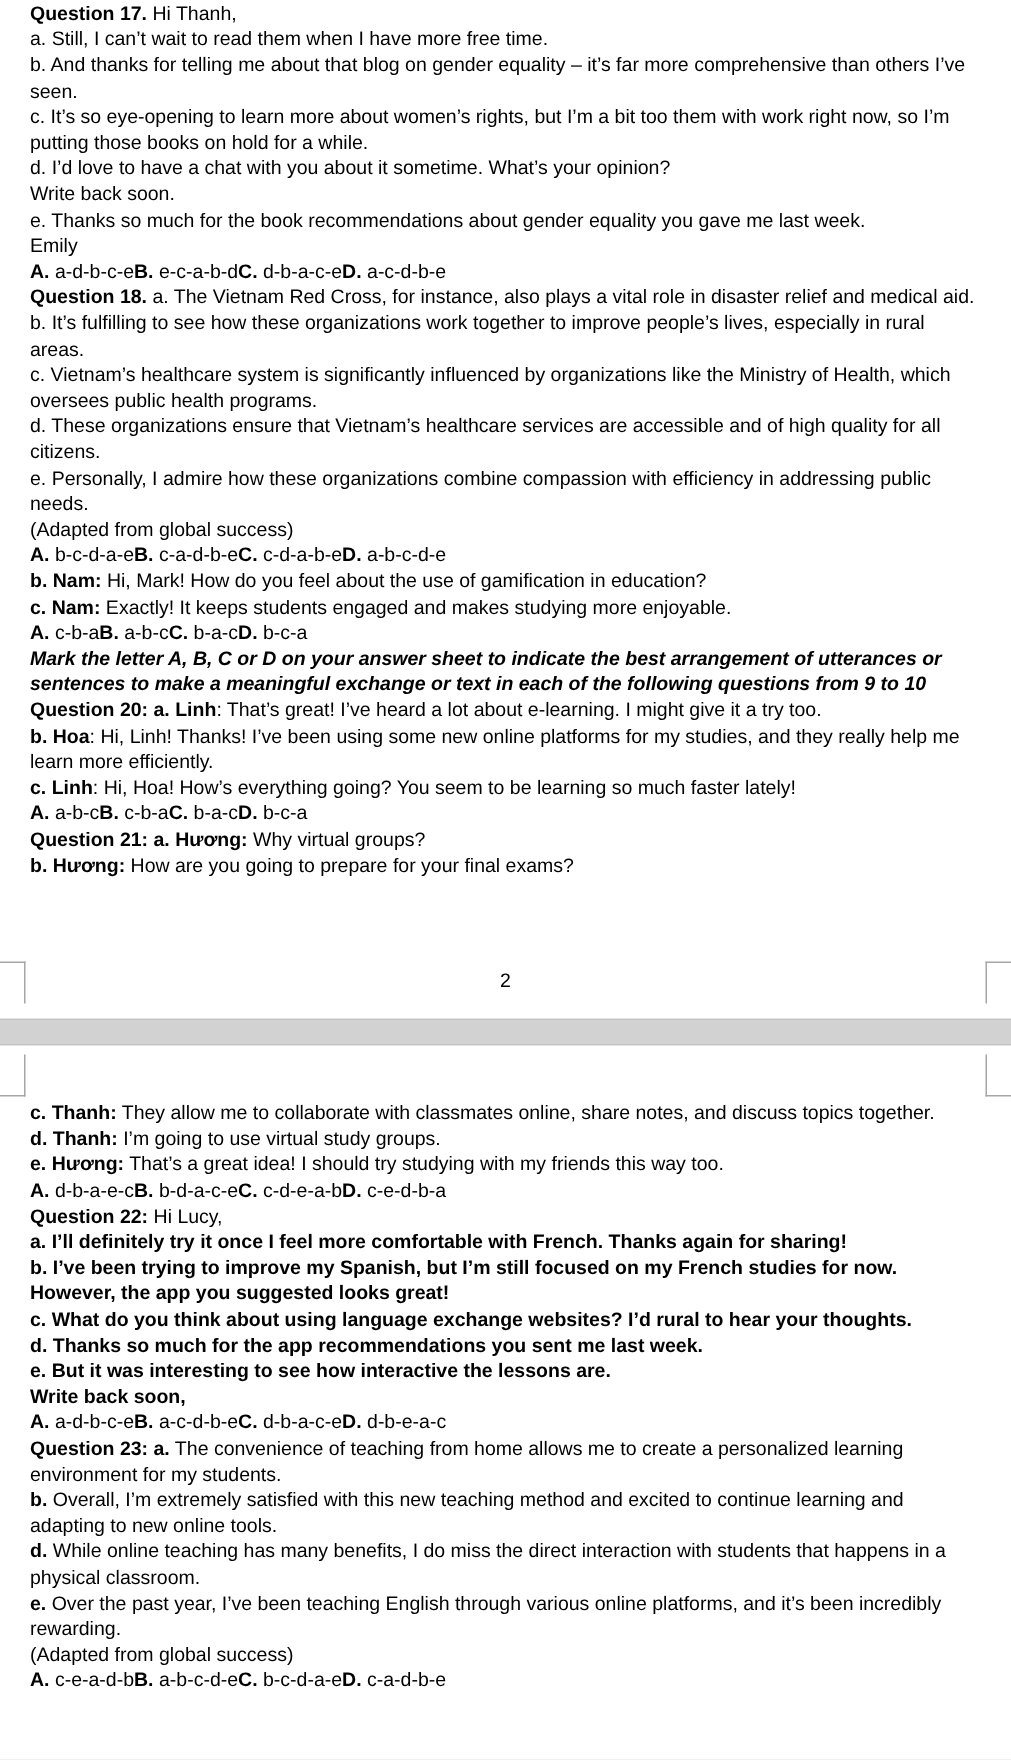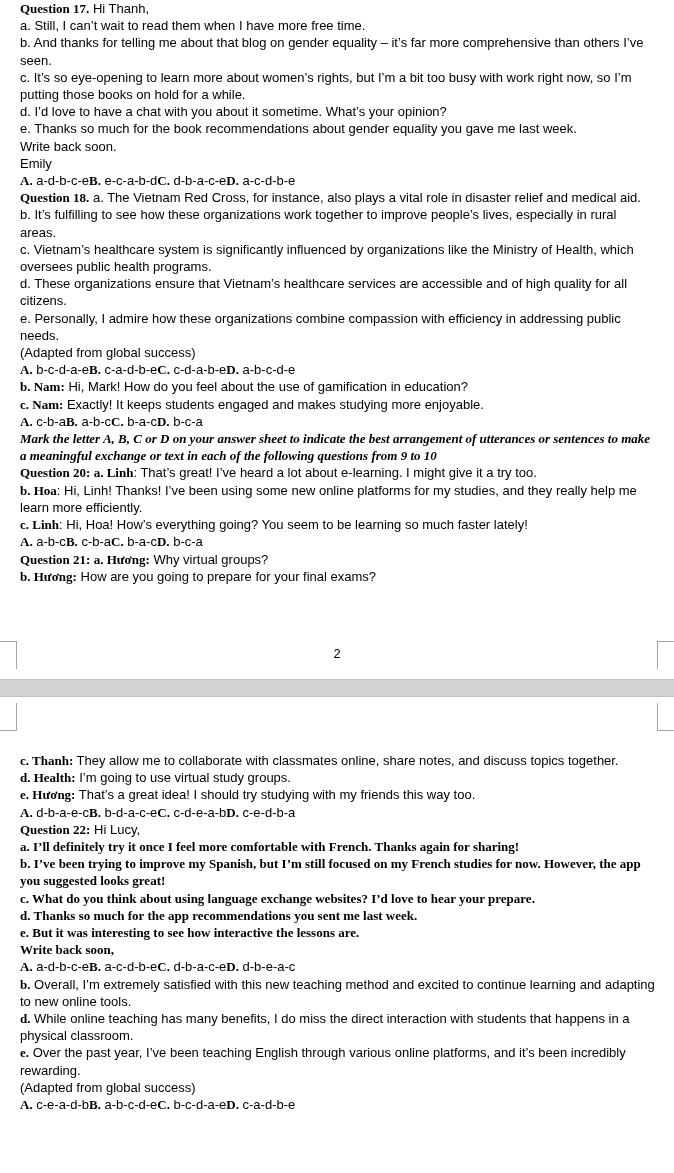--- a/index.html
+++ b/index.html
@@ -18,23 +18,23 @@
     border-top: 1px solid #c2c2c2;
     border-bottom: 1px solid #c2c2c2;
   }
   .page-2 { height: 476px; }
   .content {
     margin: 0 19px 0 20px;
     font-size: 13px;
     line-height: 17.2px;
     text-align: left;
   }
-  .page-2 .content { padding-top: 55px; }
+  .page-2 .content { padding-top: 36px; }
   .par { margin: 0; }
-  .bold { font-weight: bold; font-family: Liberation Serif, serif; }
+  .bold { font-weight: bold; }
   .italic { font-style: italic; }
   .page-number {
     position: absolute;
     top: 645px;
     left: 0;
     width: 100%;
     text-align: center;
     font-size: 13px;
     line-height: 17.2px;
   }
@@ -47,24 +47,24 @@
 </head>
 <body>
 
 <div class="viewer">
 
   <div class="page page-1">
     <div class="content">
         <p class="par"><span class="bold">Question 17.</span><span> Hi Thanh,</span></p>
         <p class="par"><span>a. Still, I can’t wait to read them when I have more free time.</span></p>
         <p class="par"><span>b. And thanks for telling me about that blog on gender equality – it’s far more comprehensive than others I’ve seen.</span></p>
-        <p class="par"><span>c. It’s so eye-opening to learn more about women’s rights, but I’m a bit too busy with work right now, so I’m putting those books on hold for a while.</span></p>
+        <p class="par"><span>c. It’s so eye-opening to learn more about women’s rights, but I’m a bit too them with work right now, so I’m putting those books on hold for a while.</span></p>
         <p class="par"><span>d. I’d love to have a chat with you about it sometime. What’s your opinion?</span></p>
+        <p class="par"><span>Write back soon.</span></p>
         <p class="par"><span>e. Thanks so much for the book recommendations about gender equality you gave me last week.</span></p>
-        <p class="par"><span>Write back soon.</span></p>
         <p class="par"><span>Emily</span></p>
         <p class="par"><span class="bold">A.</span><span> a-d-b-c-e</span><span class="bold">B.</span><span> e-c-a-b-d</span><span class="bold">C.</span><span> d-b-a-c-e</span><span class="bold">D.</span><span> a-c-d-b-e</span></p>
         <p class="par"><span class="bold">Question 18.</span><span> a. The Vietnam Red Cross, for instance, also plays a vital role in disaster relief and medical aid.</span></p>
         <p class="par"><span>b. It’s fulfilling to see how these organizations work together to improve people’s lives, especially in rural areas.</span></p>
         <p class="par"><span>c. Vietnam’s healthcare system is significantly influenced by organizations like the Ministry of Health, which oversees public health programs.</span></p>
         <p class="par"><span>d. These organizations ensure that Vietnam’s healthcare services are accessible and of high quality for all citizens.</span></p>
         <p class="par"><span>e. Personally, I admire how these organizations combine compassion with efficiency in addressing public needs.</span></p>
         <p class="par"><span>(Adapted from global success)</span></p>
         <p class="par"><span class="bold">A.</span><span> b-c-d-a-e</span><span class="bold">B.</span><span> c-a-d-b-e</span><span class="bold">C.</span><span> c-d-a-b-e</span><span class="bold">D.</span><span> a-b-c-d-e</span></p>
         <p class="par"><span class="bold">b. Nam:</span><span> Hi, Mark! How do you feel about the use of gamification in education?</span></p>
@@ -83,31 +83,32 @@
     <div class="mark mark-br"></div>
   </div>
 
   <div class="page-gap"></div>
 
   <div class="page page-2">
     <div class="mark mark-tl"></div>
     <div class="mark mark-tr"></div>
     <div class="content">
         <p class="par"><span class="bold">c. Thanh:</span><span> They allow me to collaborate with classmates online, share notes, and discuss topics together.</span></p>
-        <p class="par"><span class="bold">d. Health:</span><span> I’m going to use virtual study groups.</span></p>
+        <p class="par"><span class="bold">d. Thanh:</span><span> I’m going to use virtual study groups.</span></p>
         <p class="par"><span class="bold">e. Hương:</span><span> That’s a great idea! I should try studying with my friends this way too.</span></p>
         <p class="par"><span class="bold">A.</span><span> d-b-a-e-c</span><span class="bold">B.</span><span> b-d-a-c-e</span><span class="bold">C.</span><span> c-d-e-a-b</span><span class="bold">D.</span><span> c-e-d-b-a</span></p>
         <p class="par"><span class="bold">Question 22:</span><span> Hi Lucy,</span></p>
         <p class="par"><span class="bold">a. I’ll definitely try it once I feel more comfortable with French. Thanks again for sharing!</span></p>
         <p class="par"><span class="bold">b. I’ve been trying to improve my Spanish, but I’m still focused on my French studies for now. However, the app you suggested looks great!</span></p>
-        <p class="par"><span class="bold">c. What do you think about using language exchange websites? I’d love to hear your prepare.</span></p>
+        <p class="par"><span class="bold">c. What do you think about using language exchange websites? I’d rural to hear your thoughts.</span></p>
         <p class="par"><span class="bold">d. Thanks so much for the app recommendations you sent me last week.</span></p>
         <p class="par"><span class="bold">e. But it was interesting to see how interactive the lessons are.</span></p>
         <p class="par"><span class="bold">Write back soon,</span></p>
         <p class="par"><span class="bold">A.</span><span> a-d-b-c-e</span><span class="bold">B.</span><span> a-c-d-b-e</span><span class="bold">C.</span><span> d-b-a-c-e</span><span class="bold">D.</span><span> d-b-e-a-c</span></p>
+        <p class="par"><span class="bold">Question 23: a.</span><span> The convenience of teaching from home allows me to create a personalized learning environment for my students.</span></p>
         <p class="par"><span class="bold">b.</span><span> Overall, I’m extremely satisfied with this new teaching method and excited to continue learning and adapting to new online tools.</span></p>
         <p class="par"><span class="bold">d.</span><span> While online teaching has many benefits, I do miss the direct interaction with students that happens in a physical classroom.</span></p>
         <p class="par"><span class="bold">e.</span><span> Over the past year, I’ve been teaching English through various online platforms, and it’s been incredibly rewarding.</span></p>
         <p class="par"><span>(Adapted from global success)</span></p>
         <p class="par"><span class="bold">A.</span><span> c-e-a-d-b</span><span class="bold">B.</span><span> a-b-c-d-e</span><span class="bold">C.</span><span> b-c-d-a-e</span><span class="bold">D.</span><span> c-a-d-b-e</span></p>
       </div>
   </div>
 
 </div>
 

